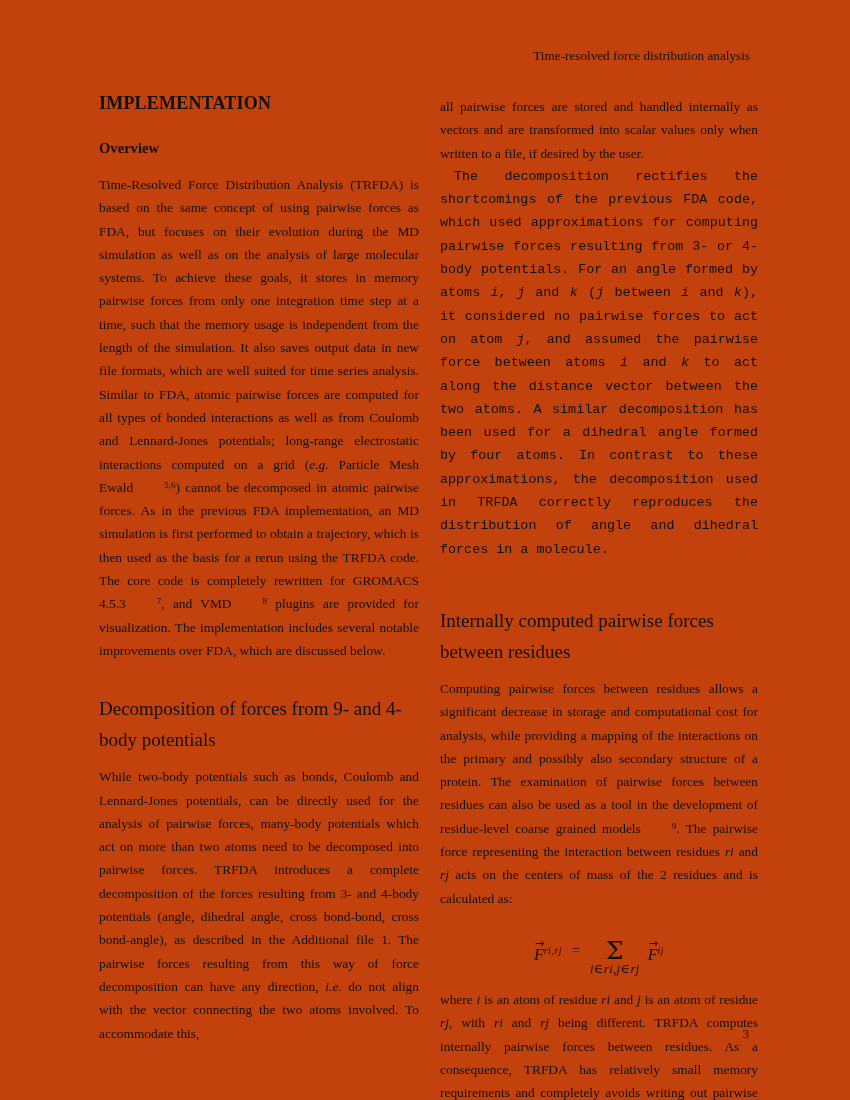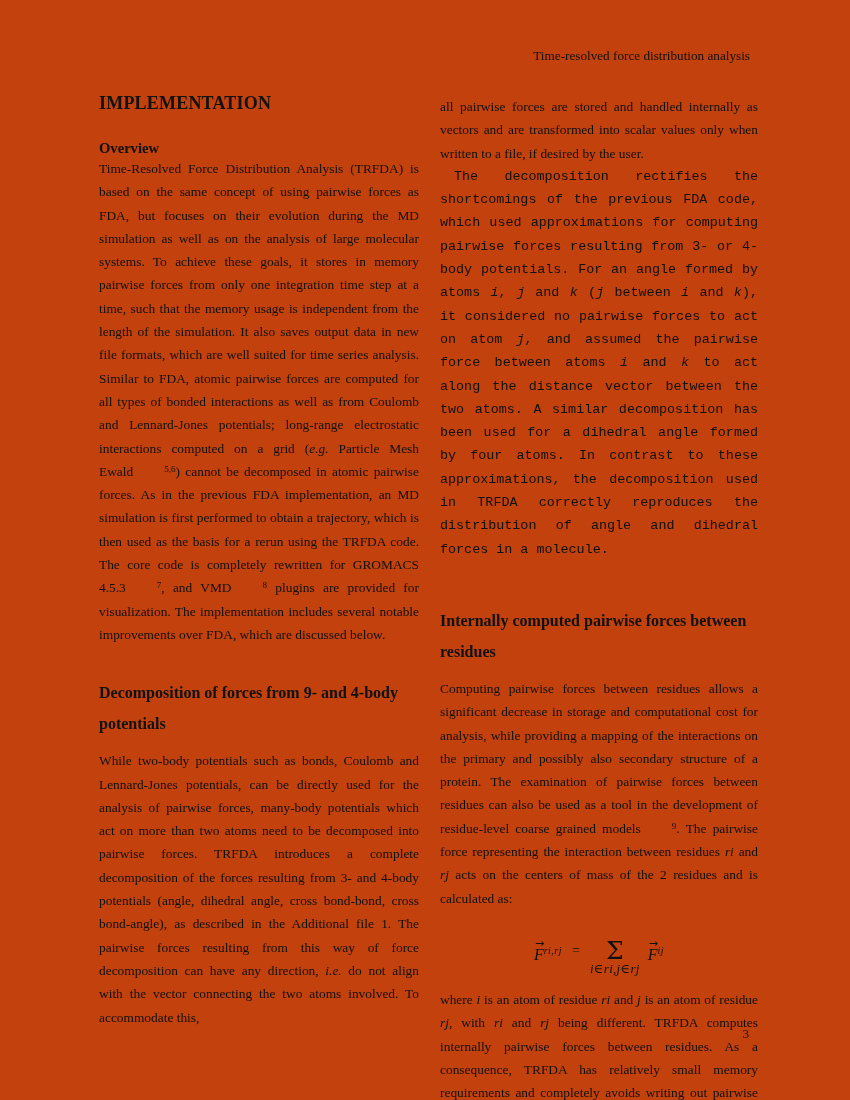--- a/index.html
+++ b/index.html
@@ -38,26 +38,26 @@
     font-weight: bold;
     line-height: 20px;
     margin: 0 0 27px 0;
     text-align: left;
     letter-spacing: 0.2px;
   }
   .h2 {
     font-size: 14.6px;
     font-weight: bold;
     line-height: 17px;
-    margin: 0 0 0 0;
+    margin: 0 0 16px 0;
     text-align: left;
   }
   .h2-multiline {
-    font-size: 16px;
-    font-weight: bold;
+    font-size: 19px;
+    font-weight: normal;
     line-height: 31px;
     margin: 31px 0 10px 0;
     text-align: left;
   }
   .col-right .h2-multiline { margin-top: 44px; }
 
   p.body-par { margin: 0; }
   p.indent { text-indent: 14px; font-family: Liberation Mono, monospace; }
 
   sup {

